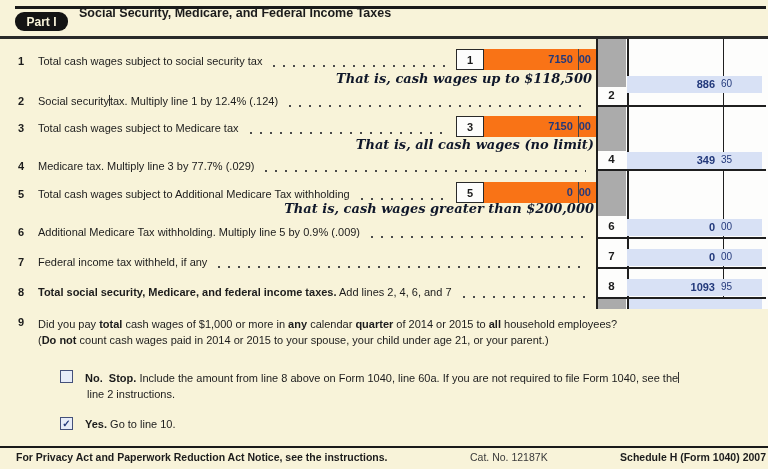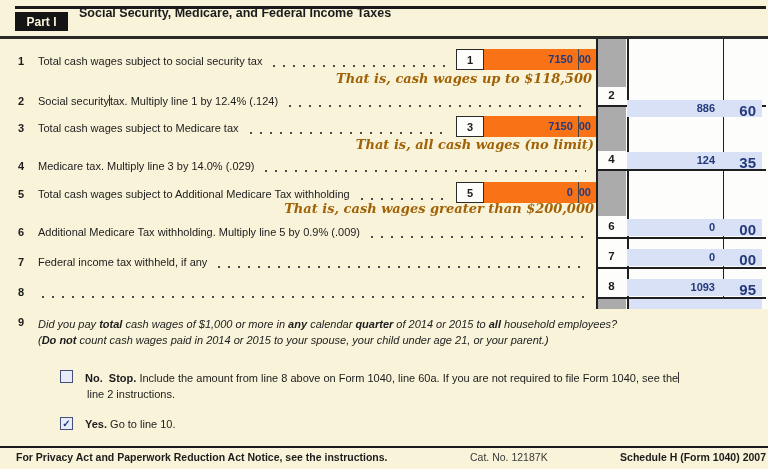--- a/index.html
+++ b/index.html
@@ -5,56 +5,56 @@
   * { margin:0; padding:0; box-sizing:border-box; }
   body { font-family: "Liberation Sans", sans-serif; background:#f8f3d9; }
   #page { position:relative; width:768px; height:469px; background:#f8f3d9; overflow:hidden;
           color:#1c1c1c; font-size:11px; }
 
   .abs { position:absolute; }
 
   
   .top-rule { left:15px; right:2px; top:6px; height:3px; background:#1a1a1a; }
   .part-box { left:15px; top:12px; width:53px; height:19px; background:#141414; color:#f8f3d9;
-              font-weight:bold; font-size:12px; display:flex; align-items:center; justify-content:center; }
+              font-weight:bold; font-size:12px; display:flex; align-items:center; justify-content:center;border-radius:9px; }
   .part-title { left:79px; top:6px; font-weight:bold; font-size:12.5px; }
   .head-rule { left:0; right:0; top:36px; height:3px; background:#2a2a2a; }
 
   
   .tbl-white { left:596px; top:39px; width:172px; height:270px; background:#fdfdfc; }
   .vline { width:1.5px; background:#1f1f1f; }
   .hline { left:596px; width:170px; height:1.5px; background:#1f1f1f; }
   .gray { left:597px; width:29px; background:#ababab; }
   .colnum { left:596px; width:31px; height:17px; text-align:center; font-weight:bold; font-size:11.5px; }
   .band { left:627px; width:135px; height:17px; background:#d8e1f5; display:flex; }
   .band .dollars { width:94px; text-align:right; padding:2px 6px 0 0; font-weight:bold; color:#23397b; font-size:11px; }
-  .band .cents { flex:1; text-align:right; padding:2px 6px 0 0; font-weight:bold; color:#23397b; font-size:15px; }
+  .band .cents { flex:1; text-align:left; padding:2px 6px 0 0; font-weight:normal; color:#23397b; font-size:10px; }
 
   
   .row { left:18px; display:flex; align-items:flex-end; height:20px; }
   .row.w-mid { width:578px; }
   .row.w-right { width:576px; }
   .lnum { width:13px; font-weight:bold; flex:none; padding-bottom:3px; }
   .llabel { flex:none; padding:0 0 3px 7px; white-space:nowrap; }
   .leader { flex:1; height:14px; margin:0 8px 0 10px;
             background-image: radial-gradient(circle at 2px 10px, #4a4a4a 1.1px, transparent 1.5px);
             background-size: 10px 14px; background-repeat: repeat-x; }
   .midbox { flex:none; display:flex; height:21px; }
   .midbox .bnum { width:28px; border:1.5px solid #2a2a2a; background:#fdfdfc; font-weight:bold;
                   display:flex; align-items:center; justify-content:center; }
   .midbox .bluefield { width:112px; background:#f97316; display:flex; }
   .midbox .dollars { width:102px; text-align:right; padding:4px 5px 0 0; font-weight:bold; color:#23397b; }
   .midbox .sep { width:1px; background:#444; }
   .midbox .cents { flex:1; text-align:right; padding:4px 5px 0 0; font-weight:bold; color:#23397b; }
 
   .annotation { font-family:"DejaVu Serif", serif; font-style:italic; font-weight:bold;
-                color:#a16207; font-size:13px; white-space:nowrap; }
+                color:#0f172a; font-size:13px; white-space:nowrap; }
 
   .bold { font-weight:bold; }
-  .qtext { left:38px; width:714px; line-height:16px;font-style:italic; }
+  .qtext { left:38px; width:714px; line-height:16px; }
   .qnum { left:18px; font-weight:bold; }
 
   .checkbox { width:13px; height:13px; border:1.2px solid #44507a; background:#e7ecf8;
               display:flex; align-items:center; justify-content:center;
               color:#23397b; font-weight:bold; font-size:10px; }
   .opt-label { font-weight:bold; }
   .cursor { display:inline-block; width:1px; height:11px; background:#333; vertical-align:-1px; }
 
   .foot-rule { left:0; right:0; top:446px; height:2px; background:#1a1a1a; }
   .foot { top:451px; font-size:10.5px; }
@@ -87,26 +87,26 @@
   <div class="abs hline" style="top:237px;"></div>
   <div class="abs hline" style="top:267px;"></div>
   <div class="abs hline" style="top:297px;"></div>
 
   <div class="abs colnum" style="top:89px;">2</div>
   <div class="abs colnum" style="top:153px;">4</div>
   <div class="abs colnum" style="top:220px;">6</div>
   <div class="abs colnum" style="top:250px;">7</div>
   <div class="abs colnum" style="top:280px;">8</div>
 
-  <div class="abs band" style="top:100px;">
+  <div class="abs band" style="top:76px;">
     <span class="dollars">886</span>
     <span class="cents">60</span>
   </div>
   <div class="abs band" style="top:152px;">
-    <span class="dollars">124</span>
+    <span class="dollars">349</span>
     <span class="cents">35</span>
   </div>
   <div class="abs band" style="top:219px;">
     <span class="dollars">0</span>
     <span class="cents">00</span>
   </div>
   <div class="abs band" style="top:249px;">
     <span class="dollars">0</span>
     <span class="cents">00</span>
   </div>
@@ -146,21 +146,21 @@
         <span class="dollars">7150</span>
         <span class="sep"></span>
         <span class="cents">00</span>
       </span>
     </span>
   </div>
   <div class="abs annotation" style="top:137px; right:174px;">That is, all cash wages (no limit)</div>
 
   <div class="abs row w-right" style="top:155px;">
     <span class="lnum">4</span>
-    <span class="llabel">Medicare tax. Multiply line 3 by 14.0% (.029)</span>
+    <span class="llabel">Medicare tax. Multiply line 3 by 77.7% (.029)</span>
     <span class="leader"></span>
   </div>
 
   <div class="abs row w-mid" style="top:183px;">
     <span class="lnum">5</span>
     <span class="llabel">Total cash wages subject to Additional Medicare Tax withholding</span>
     <span class="leader"></span>
     <span class="midbox">
       <span class="bnum">5</span>
       <span class="bluefield">
@@ -179,20 +179,21 @@
   </div>
 
   <div class="abs row w-right" style="top:251px;">
     <span class="lnum">7</span>
     <span class="llabel">Federal income tax withheld, if any</span>
     <span class="leader"></span>
   </div>
 
   <div class="abs row w-right" style="top:281px;">
     <span class="lnum">8</span>
+    <span class="llabel"><span class="bold">Total social security, Medicare, and federal income taxes.</span><span> Add lines 2, 4, 6, and 7</span></span>
     <span class="leader"></span>
   </div>
 
   <div class="abs qnum" style="top:316px;">9</div>
   <div class="abs qtext" style="top:316px;">
     <span>Did you pay </span><span class="bold">total</span><span> cash wages of $1,000 or more in </span><span class="bold">any</span><span> calendar </span><span class="bold">quarter</span><span> of 2014 or 2015 to </span><span class="bold">all</span><span> household employees?</span>
     <div>
       <span>(</span><span class="bold">Do not</span><span> count cash wages paid in 2014 or 2015 to your spouse, your child under age 21, or your parent.)</span>
     </div>
   </div>

